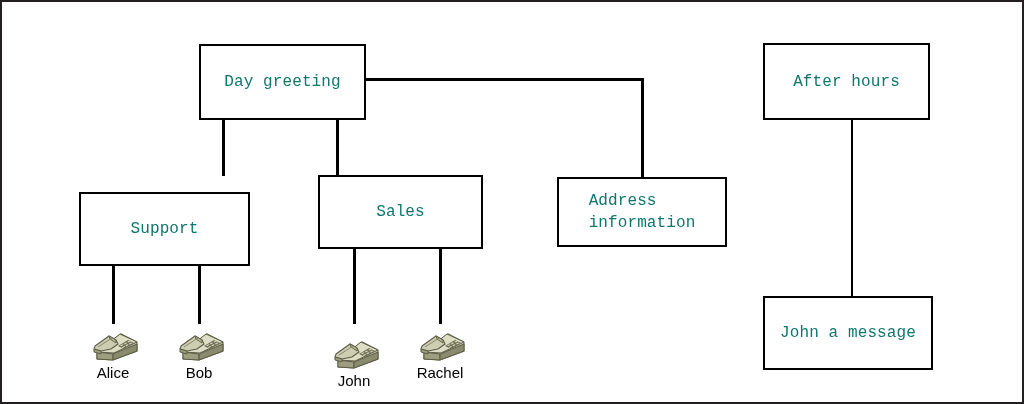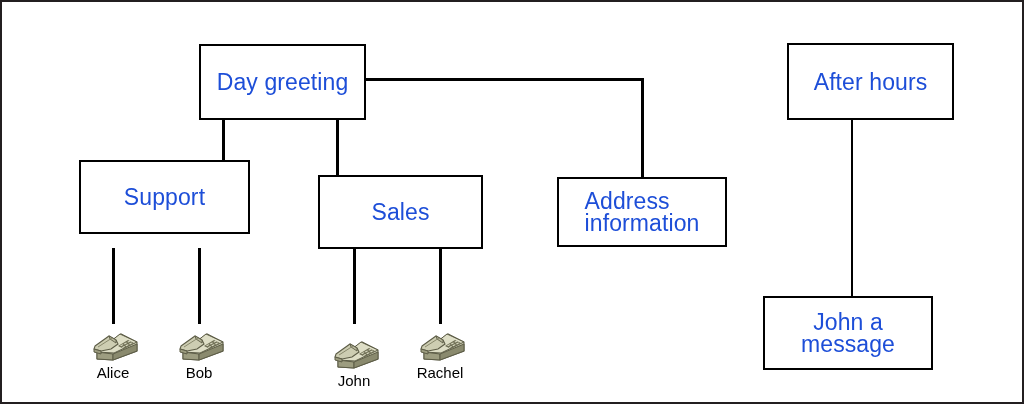--- a/index.html
+++ b/index.html
@@ -23,24 +23,24 @@
     position: absolute;
     box-sizing: border-box;
     background: #ffffff;
     border: 2px solid #000000;
     display: flex;
     align-items: center;
     justify-content: center;
     z-index: 3;
   }
   .node .node-label {
-    font-family: Liberation Sans, sans-serif;
-    font-size: 23px;
+    font-family: Liberation Mono, monospace;
+    font-size: 16px;
     line-height: 22px;
-    color: #1d4ed8;
+    color: #0f766e;
     text-align: center;
     white-space: pre-line;
     letter-spacing: 0.1px;
   }
   .node.two-line .node-label {
     text-align: left;
   }
 
   
   .vline {
@@ -94,34 +94,34 @@
 
   <div class="vline" style="left:351px; top:246px; height:76px;"></div>
   <div class="vline" style="left:437px; top:246px; height:76px;"></div>
 
   <div class="vline thin" style="left:849px; top:117px; height:178px;"></div>
 
   <div class="node" style="left:197px; top:42px; width:167px; height:76px;">
     <span class="node-label">Day greeting</span>
   </div>
 
-  <div class="node" style="left:77px; top:158px; width:171px; height:74px;">
+  <div class="node" style="left:77px; top:190px; width:171px; height:74px;">
     <span class="node-label">Support</span>
   </div>
 
   <div class="node" style="left:316px; top:173px; width:165px; height:74px;">
     <span class="node-label">Sales</span>
   </div>
 
   <div class="node two-line" style="left:555px; top:175px; width:170px; height:70px;">
     <span class="node-label">Address
 information</span>
   </div>
 
-  <div class="node" style="left:761px; top:41px; width:167px; height:77px;margin-left:24px;">
+  <div class="node" style="left:761px; top:41px; width:167px; height:77px;">
     <span class="node-label">After hours</span>
   </div>
 
   <div class="node" style="left:761px; top:294px; width:170px; height:74px;">
     <span class="node-label">John a message</span>
   </div>
 
   <div class="endpoint" style="left:83px; top:316px;">
     <svg class="phone-icon" viewBox="0 0 56 46">
 

